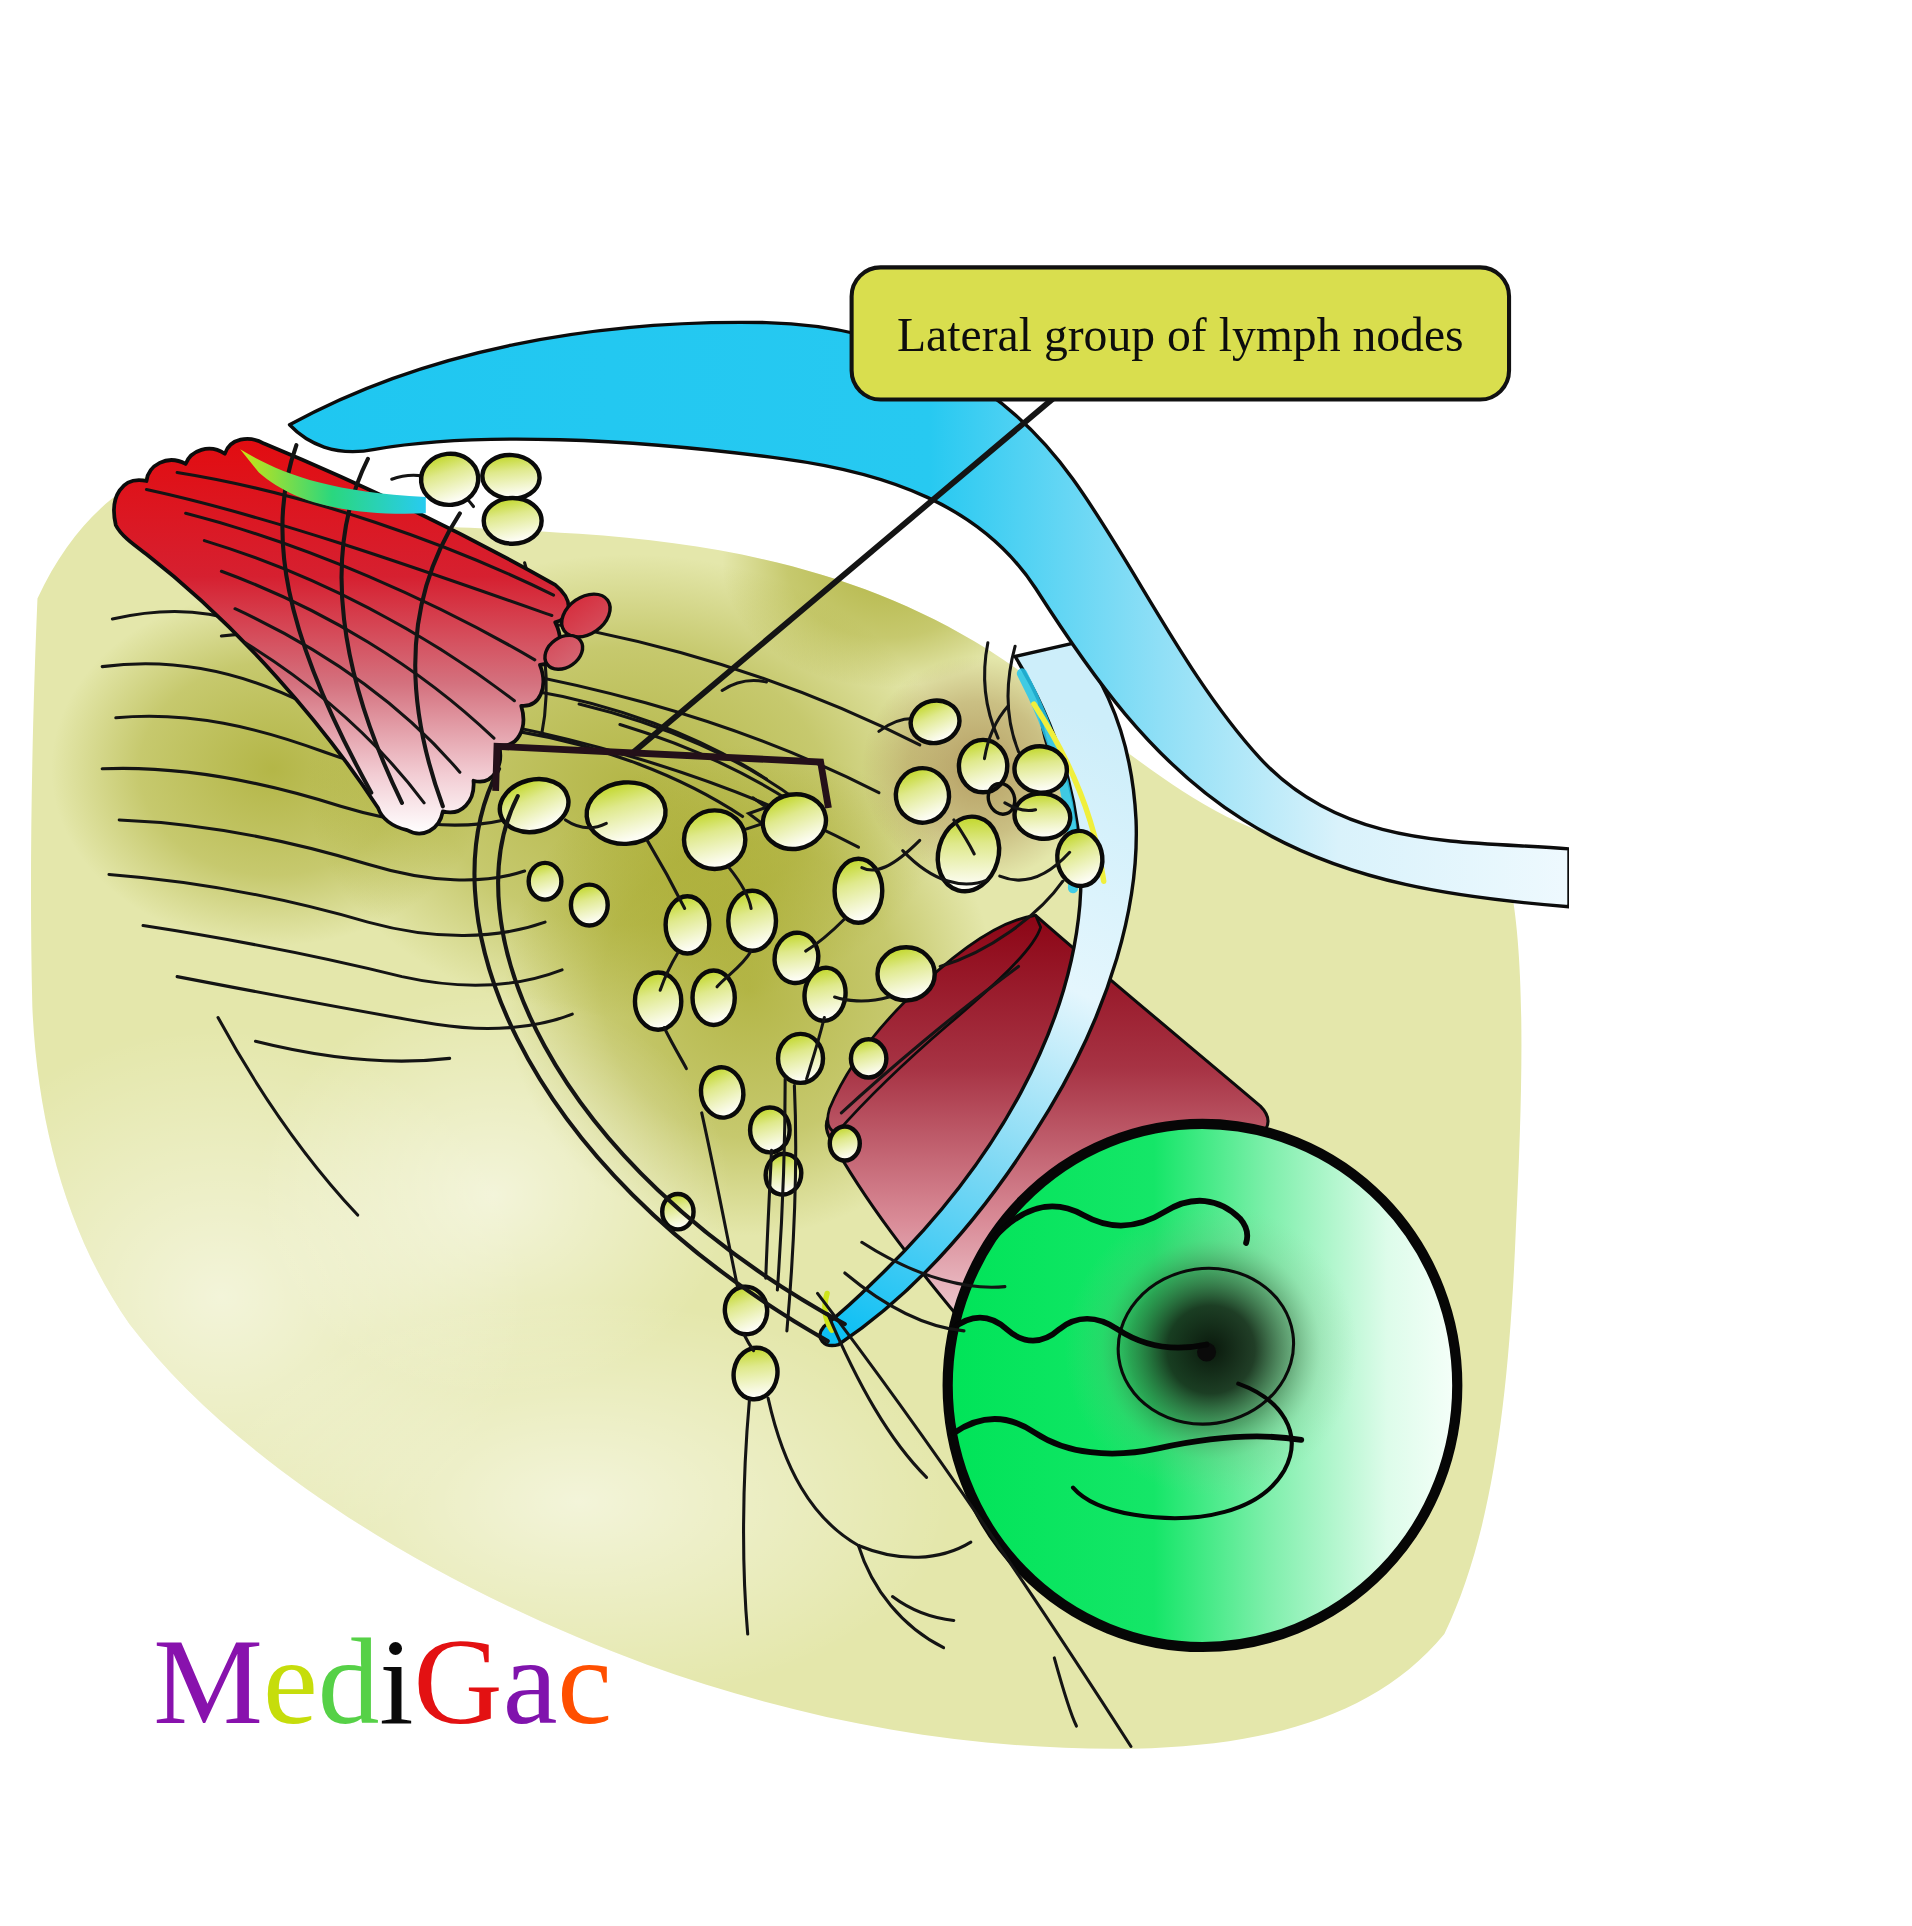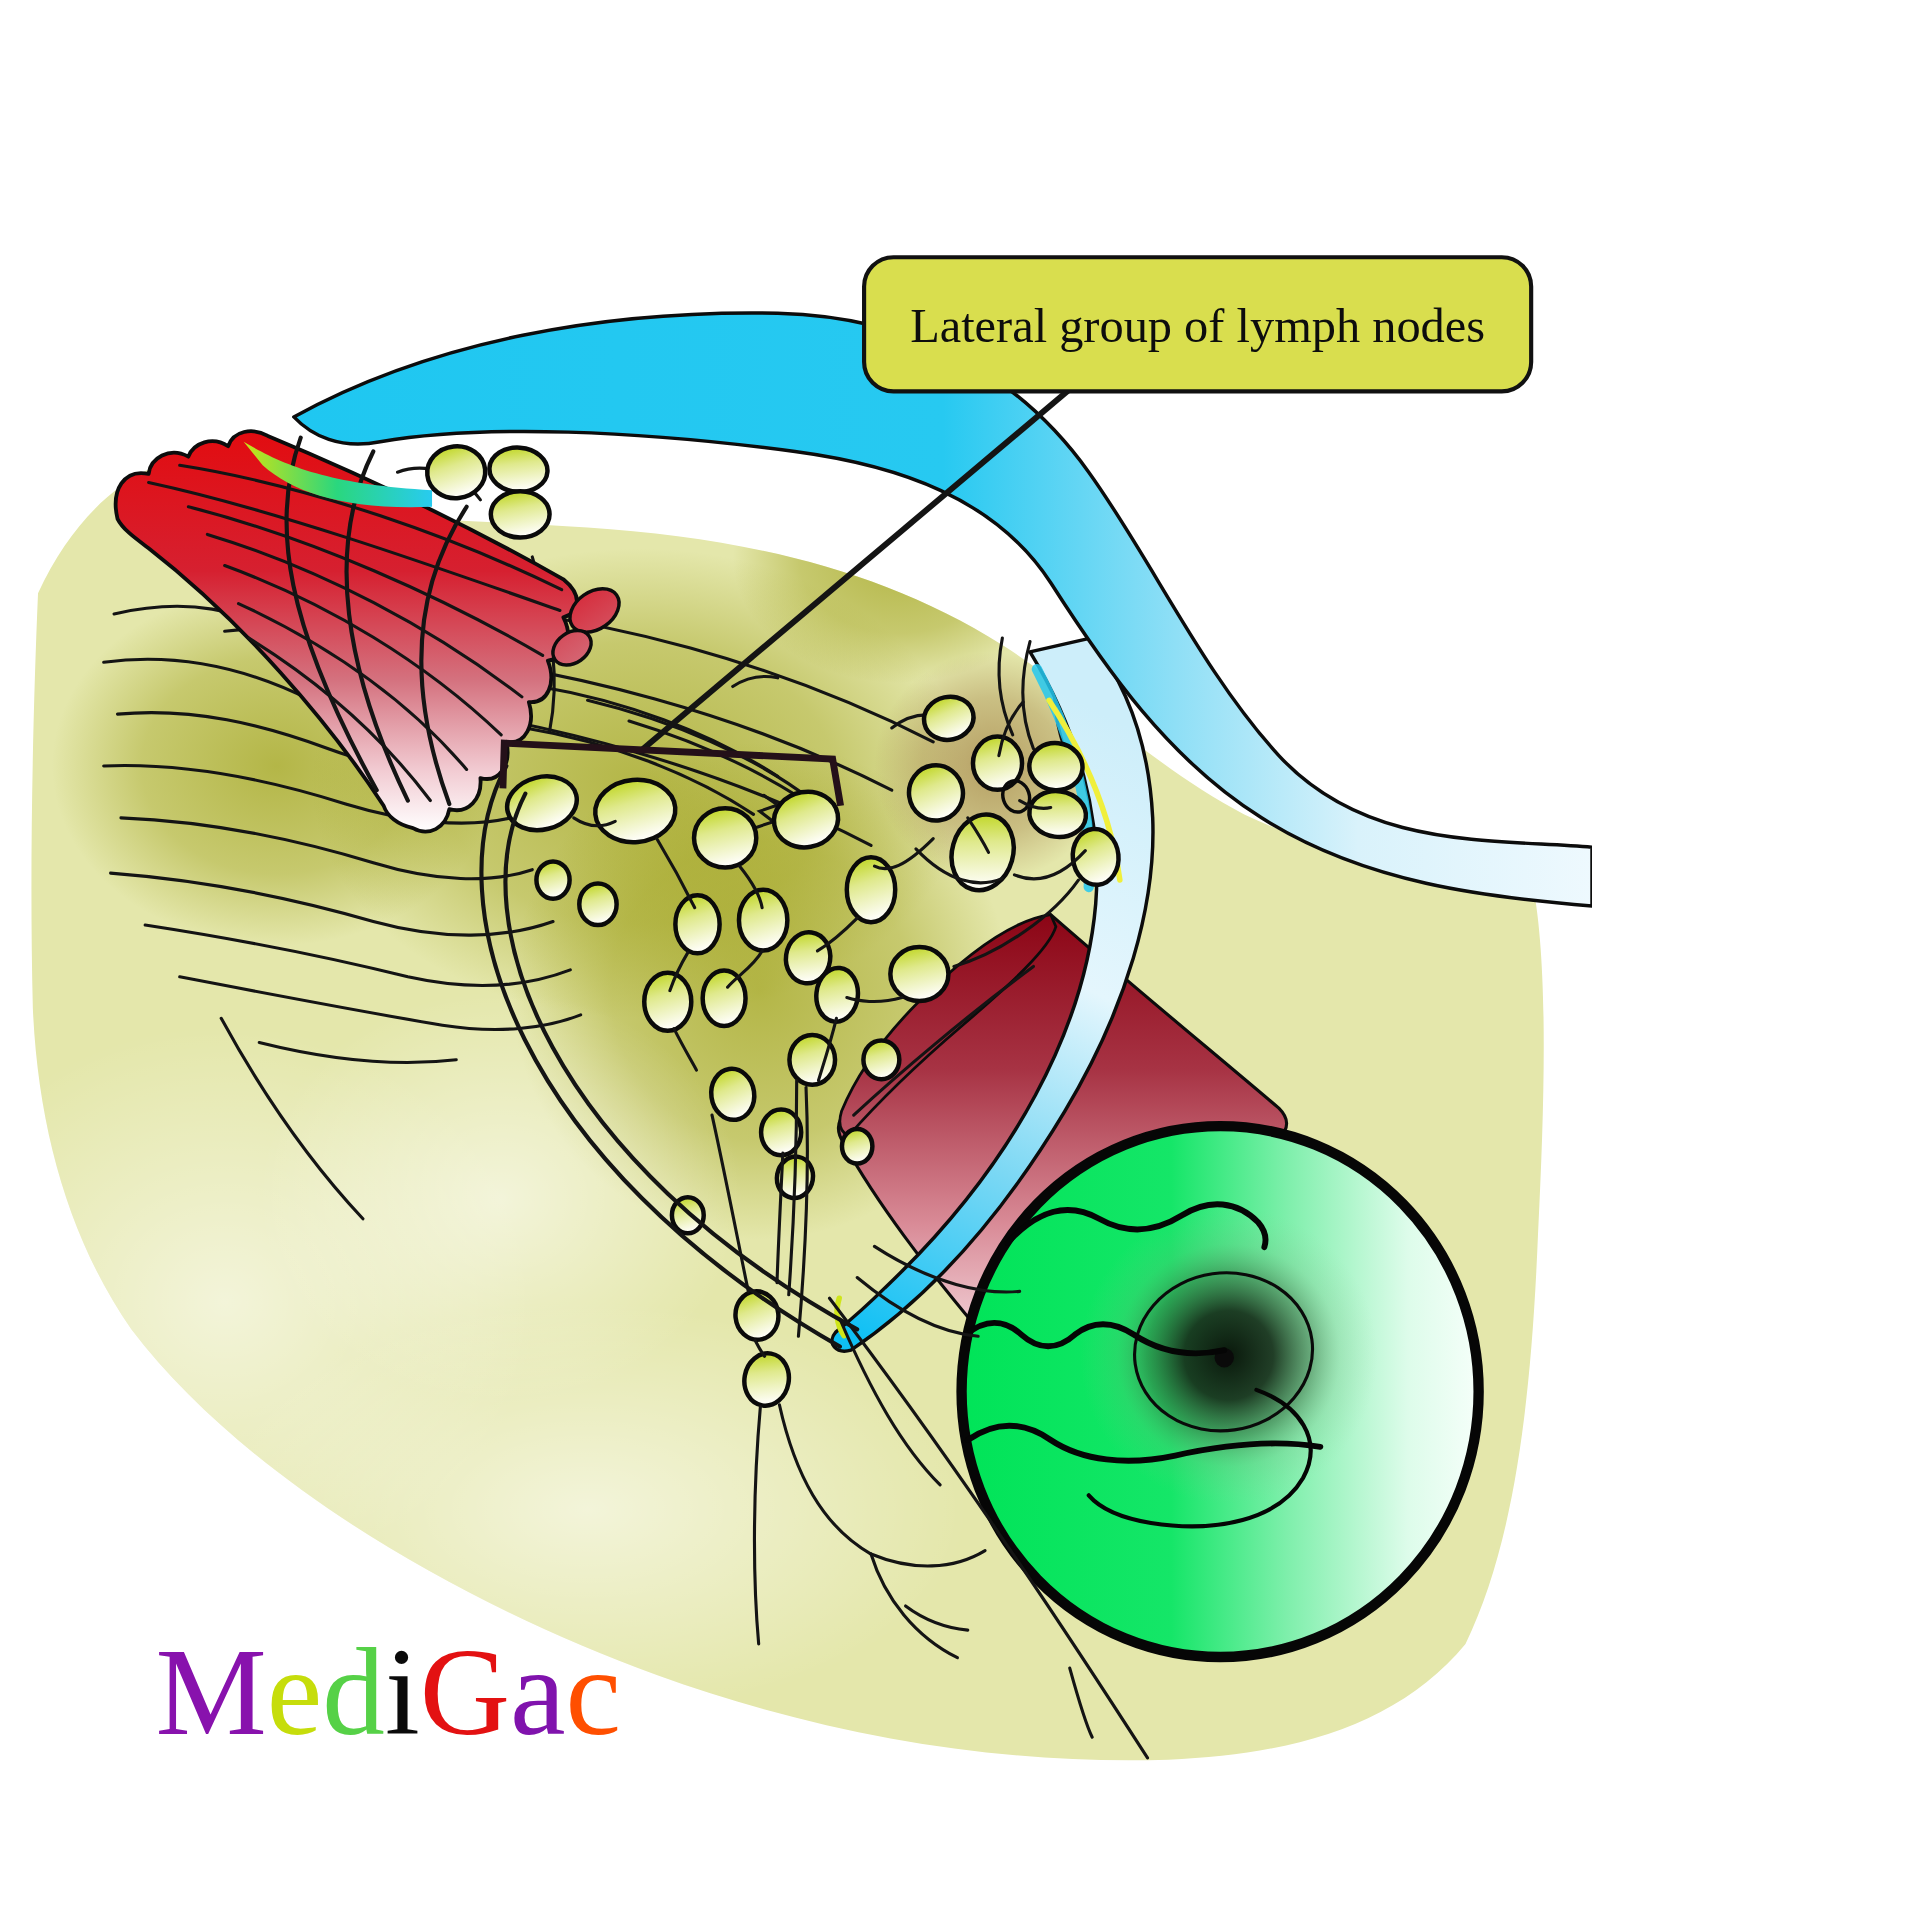--- a/index.html
+++ b/index.html
@@ -1,16 +1,16 @@
 <!DOCTYPE html>
 <html style="font-size:6.6px"><head>
 <meta charset="utf-8">
 <style>
   html,body{margin:0;padding:0;background:#ffffff;}
-  .stage{position:relative;width:1569px;height:1926px;background:#ffffff;overflow:hidden;padding-left:23px;}
+  .stage{position:relative;width:1569px;height:1926px;background:#ffffff;overflow:hidden;}
   svg{position:absolute;left:0;top:0;width:100%;height:100%;display:block;}
   .callout-text{font-family:"Liberation Serif","DejaVu Serif",serif;font-size:140px;fill:#0d0d0d;}
   .logo-text{font-family:"Liberation Serif","DejaVu Serif",serif;font-size:362px;}
   .nline{fill:none;stroke:#141414;stroke-width:9;stroke-linecap:round;}
   .nline2{fill:none;stroke:#141414;stroke-width:12;stroke-linecap:round;}
   .wave{fill:none;stroke:#050505;stroke-width:17;stroke-linecap:round;}
 </style>
 </head>
 <body>
 

